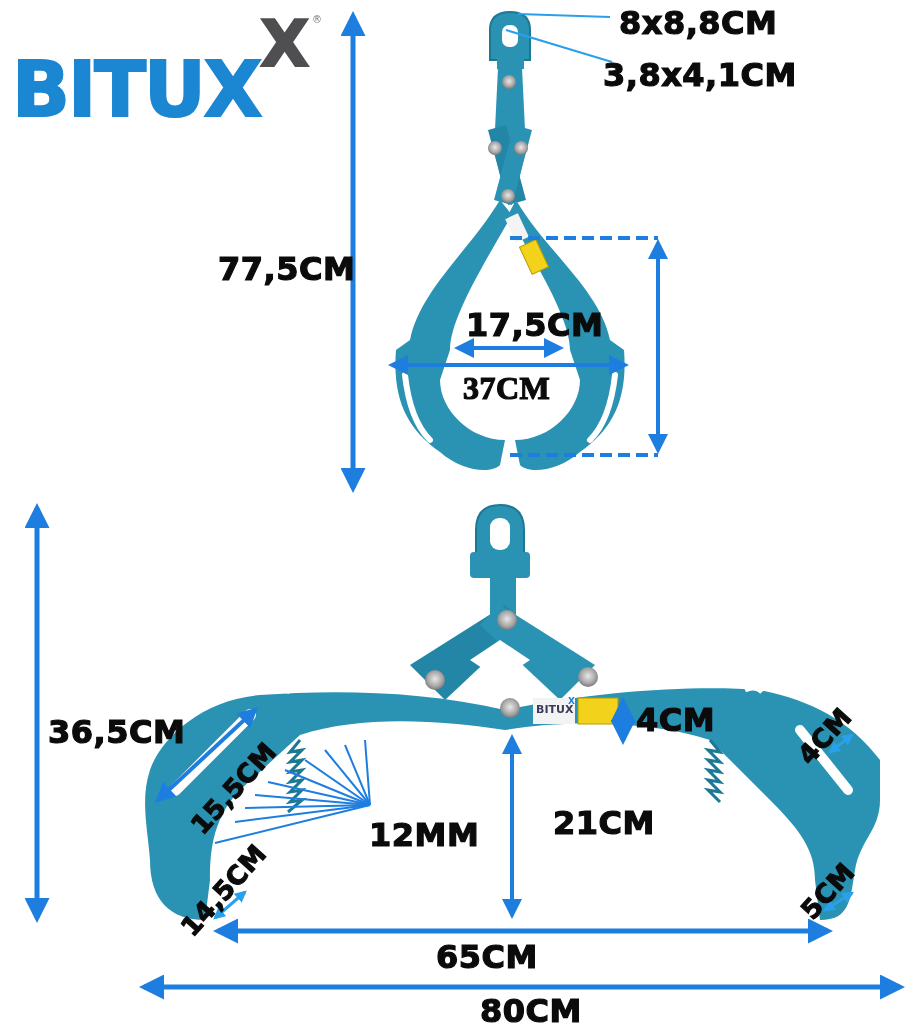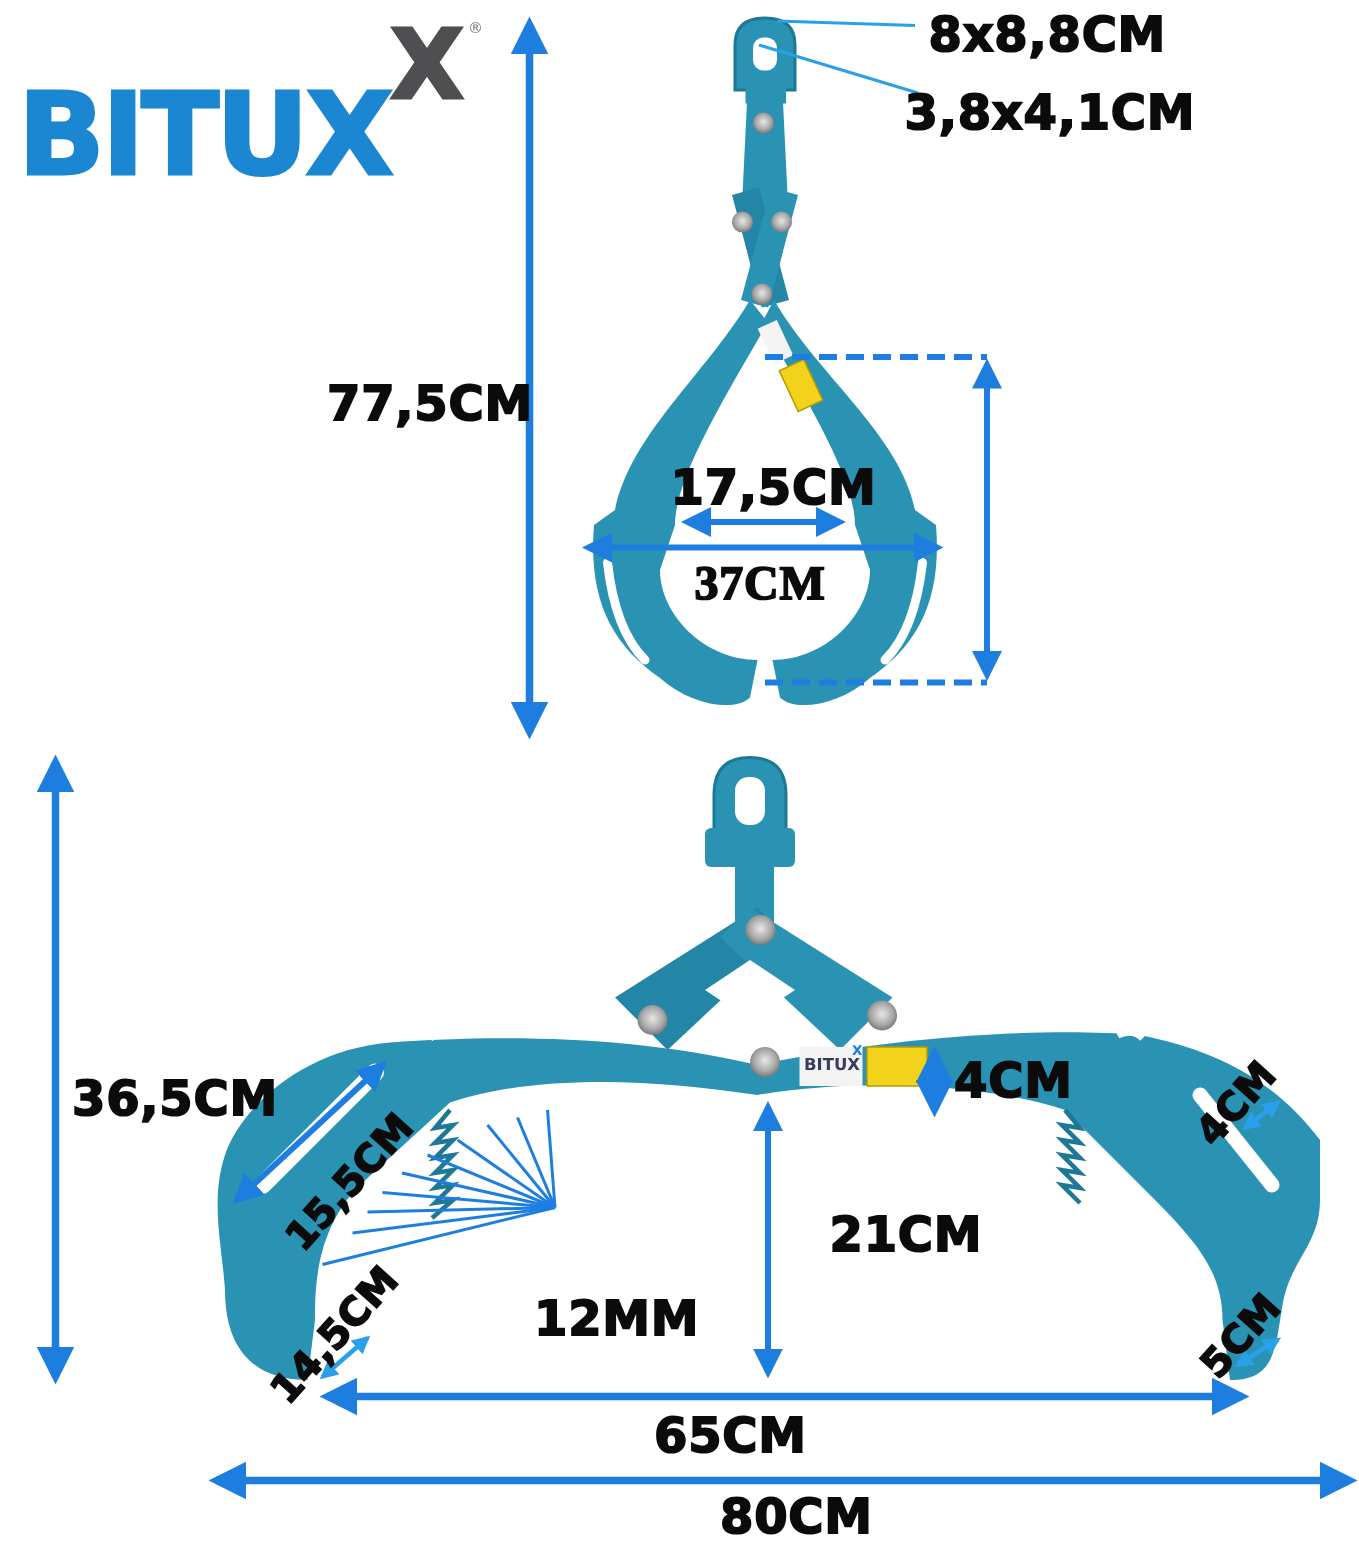--- a/index.html
+++ b/index.html
@@ -143,27 +143,27 @@
     <line x1="825" y1="910" x2="852" y2="893" stroke="#2aa0ea" stroke-width="3" marker-start="url(#ahs)" marker-end="url(#ahs)"></line>
 
     <line x1="218" y1="931" x2="828" y2="931" stroke="#1e7ee0" stroke-width="5" marker-start="url(#ah)" marker-end="url(#ah)"></line>
 
     <line x1="144" y1="987" x2="900" y2="987" stroke="#1e7ee0" stroke-width="5" marker-start="url(#ah)" marker-end="url(#ah)"></line>
   </svg>
 
   <span class="lbl" style="left:619px;top:4px;">8x8,8CM</span>
   <span class="lbl" style="left:591px;top:56px;margin-left:12px;">3,8x4,1CM</span>
   <span class="lbl" style="left:218px;top:250px;">77,5CM</span>
-  <span class="lbl" style="left:447px;top:306px;">17,5CM</span>
+  <span class="lbl" style="left:466px;top:306px;">17,5CM</span>
   <span class="lbl" style="left:463px;top:370px;font-family:Liberation Serif, serif;">37CM</span>
 
   <span class="lbl" style="left:48px;top:690px;margin-top:23px;">36,5CM</span>
   <span class="lbl" style="left:636px;top:701px;">4CM</span>
   <span class="lbl sm rot" style="left:185px;top:820px;transform:rotate(-48deg);">15,5CM</span>
-  <span class="lbl" style="left:356px;top:816px;margin-top:44px;">12MM</span>
+  <span class="lbl" style="left:369px;top:816px;">12MM</span>
   <span class="lbl sm rot" style="left:175px;top:922px;transform:rotate(-48deg);">14,5CM</span>
   <span class="lbl" style="left:521px;top:804px;margin-left:32px;">21CM</span>
   <span class="lbl sm rot" style="left:792px;top:750px;transform:rotate(-48deg);">4CM</span>
   <span class="lbl sm rot" style="left:795px;top:905px;transform:rotate(-48deg);">5CM</span>
   <span class="lbl" style="left:436px;top:938px;">65CM</span>
   <span class="lbl" style="left:480px;top:992px;">80CM</span>
 
   <span style="position:absolute;left:536px;top:703px;font-family:'DejaVu Sans',sans-serif;font-weight:700;font-size:11px;color:#3a3a5a;">BITUX</span>
   <span style="position:absolute;left:568px;top:696px;font-family:'DejaVu Sans',sans-serif;font-weight:700;font-size:9px;color:#1e7ee0;">X</span>
 </div>

